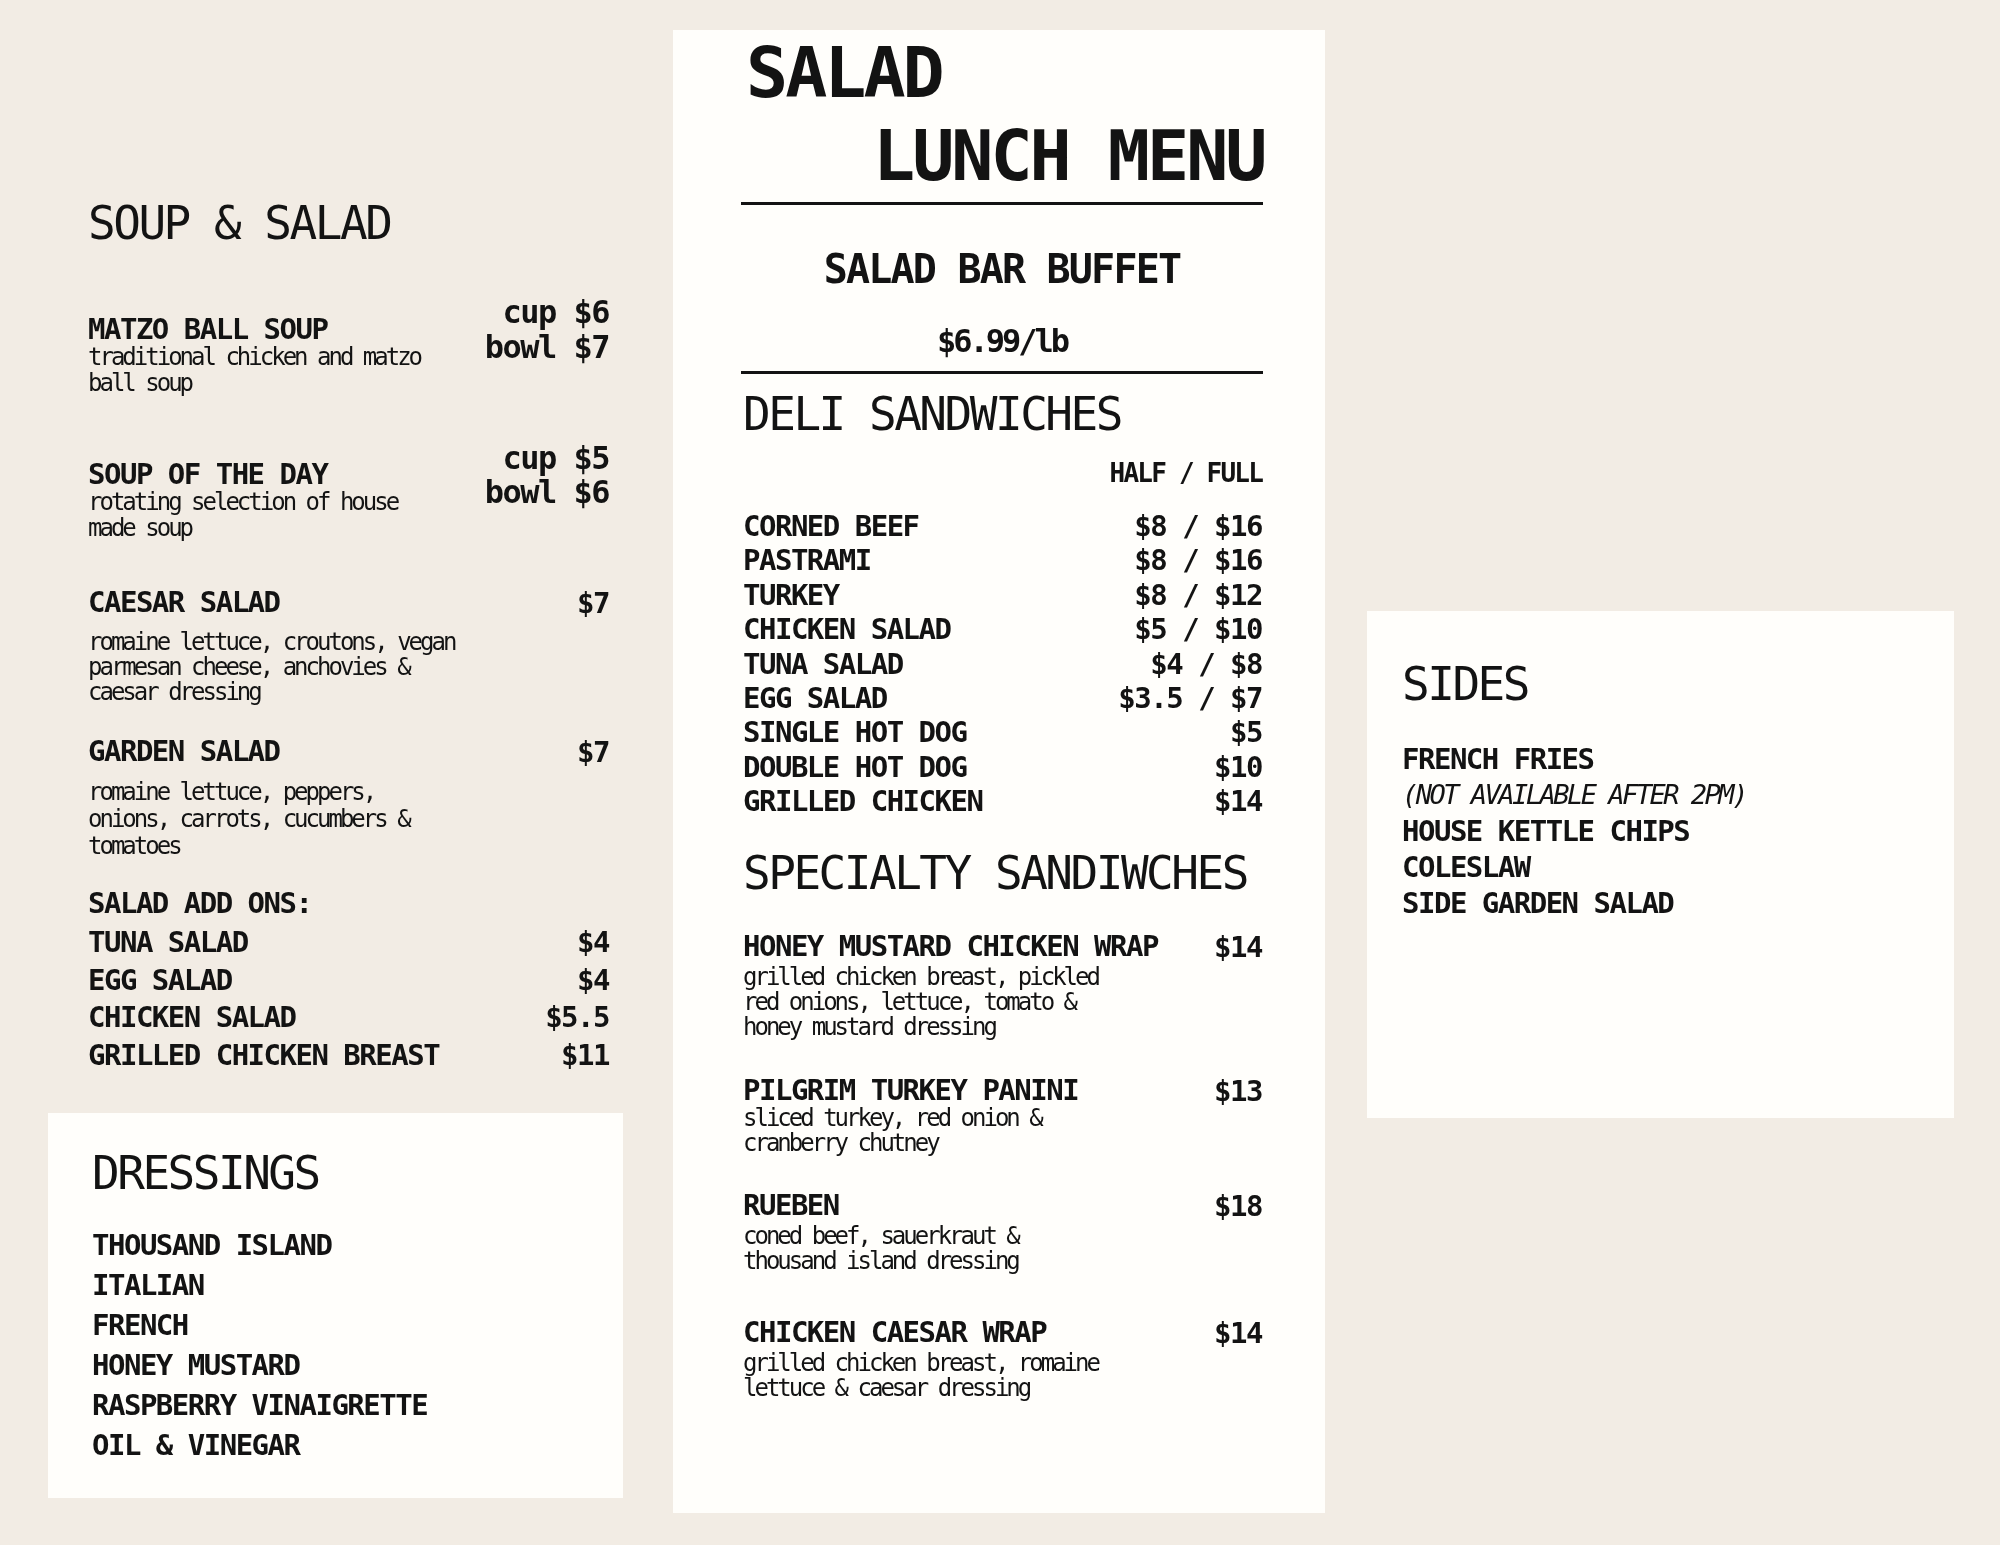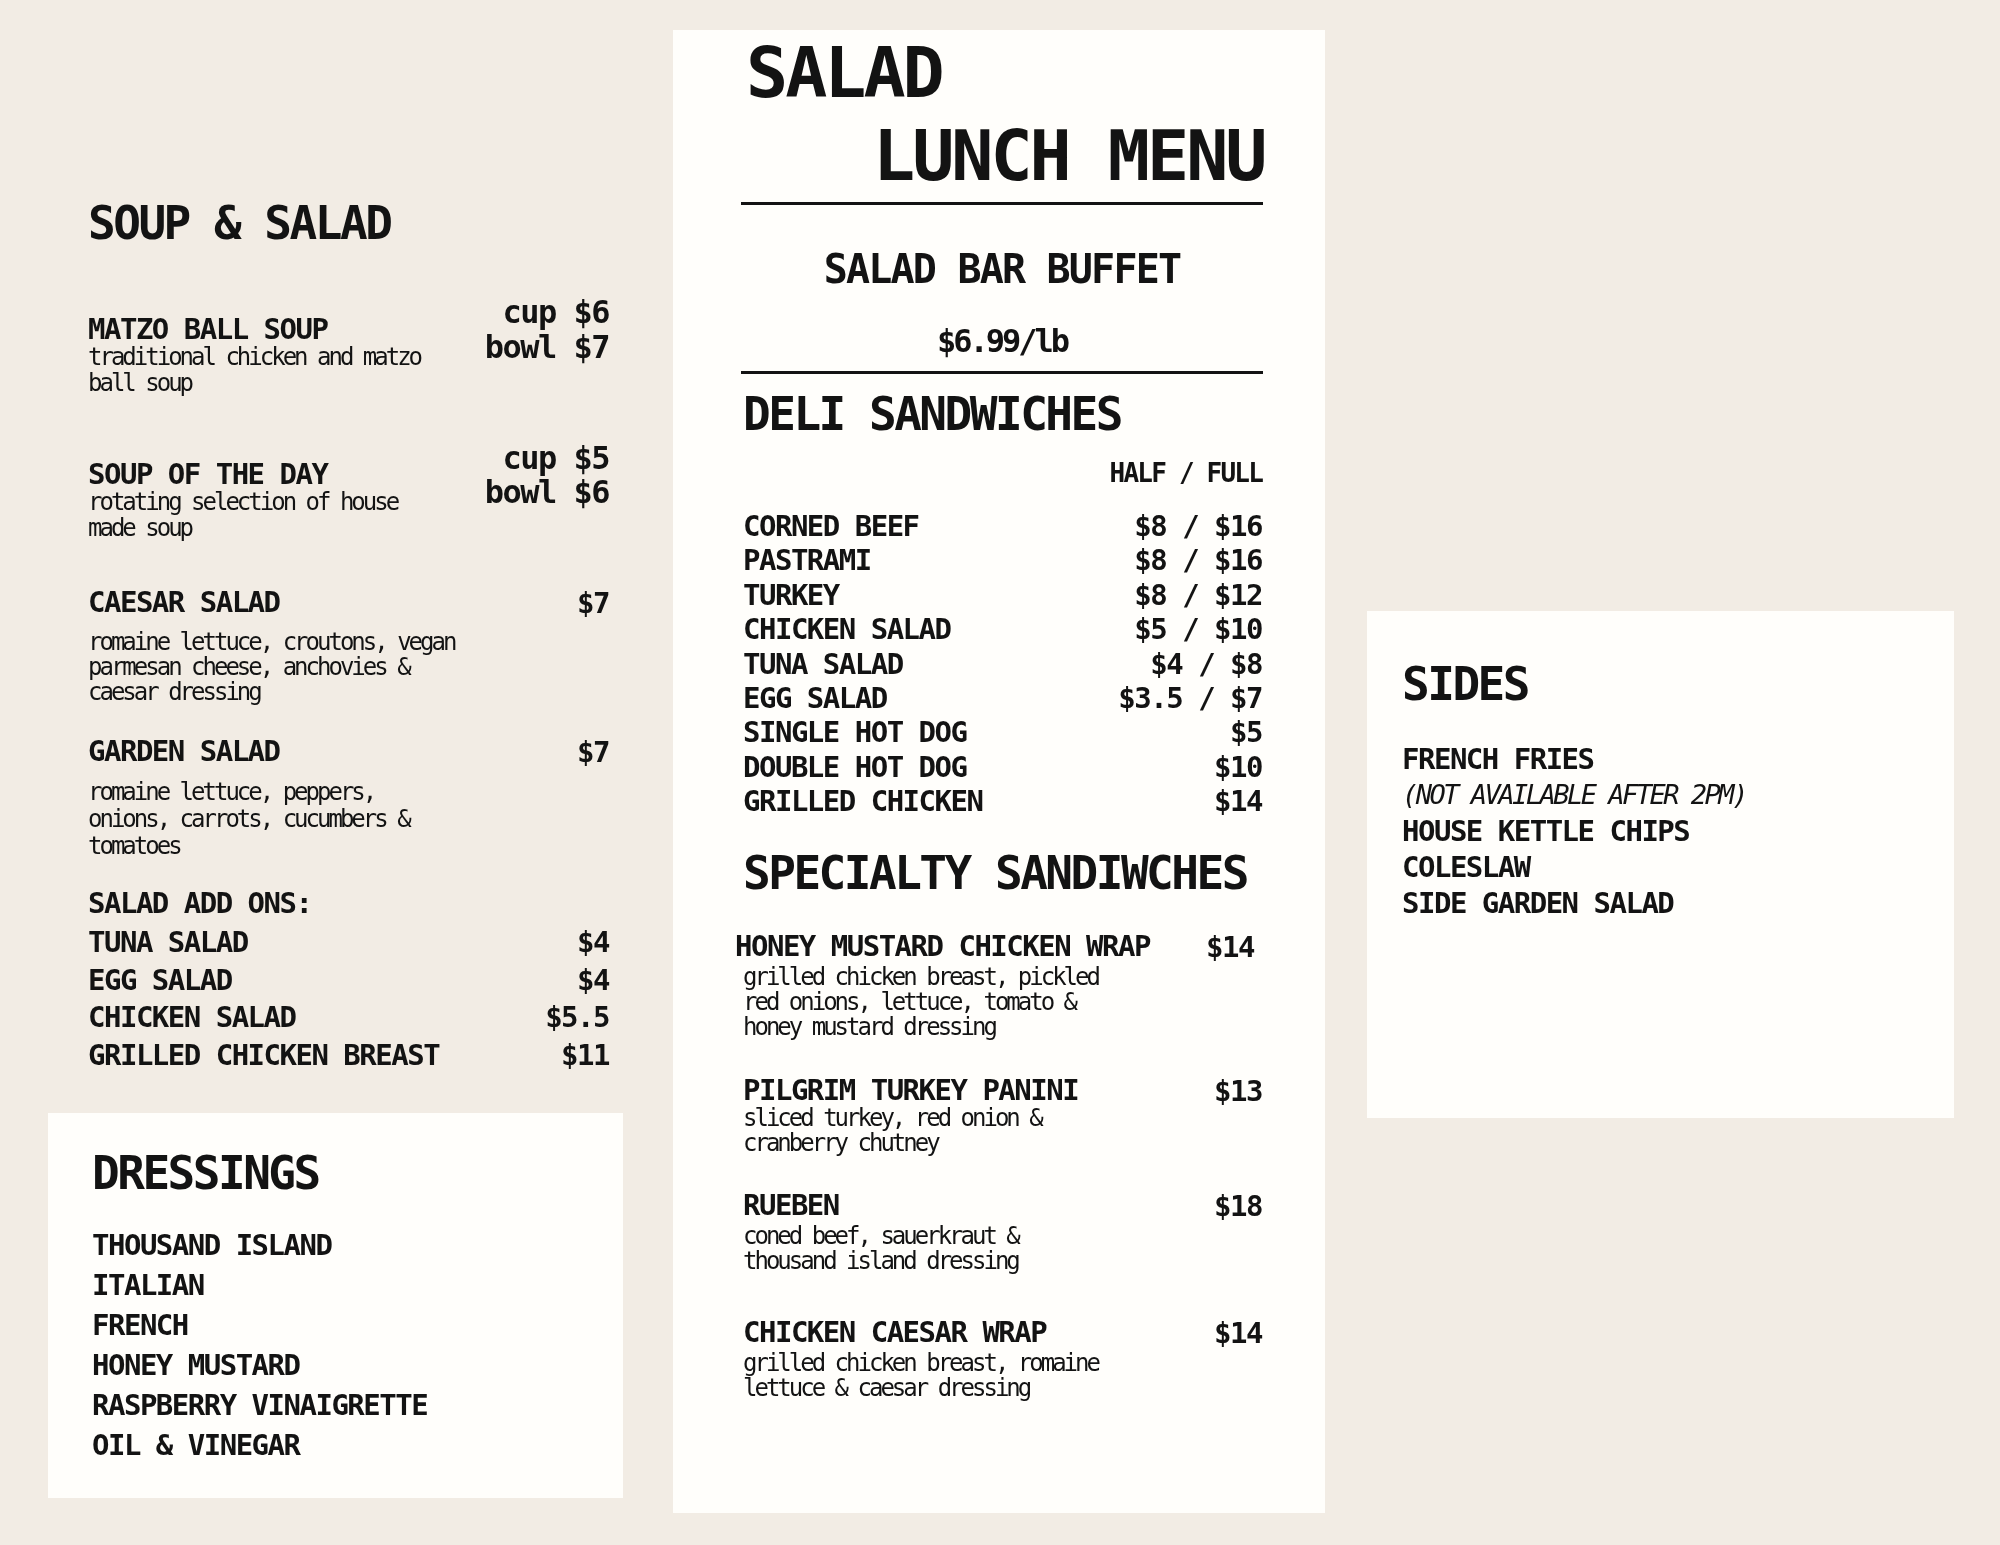--- a/index.html
+++ b/index.html
@@ -2,21 +2,21 @@
 <html><head>
 <meta charset="utf-8">
 <style>
   *{margin:0;padding:0;box-sizing:border-box}
   html,body{width:2000px;height:1545px}
   body{position:relative;overflow:hidden;background:#f2ece4;color:#131313;
        font-family:"DejaVu Sans Mono","Liberation Mono",monospace}
   .abs{position:absolute}
   .white{background:#fffefb}
   .brand{font-size:70px;font-weight:bold;letter-spacing:-3px;line-height:1;white-space:nowrap}
-  .h1{font-size:46px;font-weight:bold;letter-spacing:-2.5px;line-height:1;white-space:nowrap}
+  .h1{font-size:46px;font-weight:normal;letter-spacing:-2.5px;line-height:1;white-space:nowrap}
   .name{font-size:29px;font-weight:bold;letter-spacing:-1.5px;line-height:1.15;white-space:nowrap}
   .price{font-size:29px;font-weight:bold;letter-spacing:-1.5px;white-space:nowrap}
   .desc{font-size:24px;letter-spacing:-3px;line-height:26px;white-space:nowrap}
   .row{display:flex;justify-content:space-between;align-items:center}
   .drow{display:flex;justify-content:space-between;height:34.4px;line-height:34.4px}
   .drow .name,.drow .price{line-height:inherit}
   .arow{display:flex;justify-content:space-between;height:37.5px;line-height:37.5px}
   .arow .name,.arow .price{line-height:inherit}
   .pstack{text-align:right;font-size:32px;font-weight:bold;letter-spacing:-1.5px}
   .rule{height:3px;background:#131313}
@@ -155,21 +155,21 @@
       <div class="price">$10</div>
     </div>
     <div class="drow">
       <div class="name">GRILLED CHICKEN</div>
       <div class="price">$14</div>
     </div>
   </div>
 
   <div class="abs h1" style="left:70px;top:820px">SPECIALTY SANDIWCHES</div>
 
-  <div class="abs row" style="left:62px;top:900px;width:519px">
+  <div class="abs row" style="left:70px;top:900px;width:519px">
     <div class="name">HONEY MUSTARD CHICKEN WRAP</div>
     <div class="price">$14</div>
   </div>
   <div class="abs desc" style="left:70px;top:935px;line-height:25px">
     <div>grilled chicken breast, pickled</div>
     <div>red onions, lettuce, tomato &amp;</div>
     <div>honey mustard dressing</div>
   </div>
 
   <div class="abs row" style="left:70px;top:1044px;width:519px">

